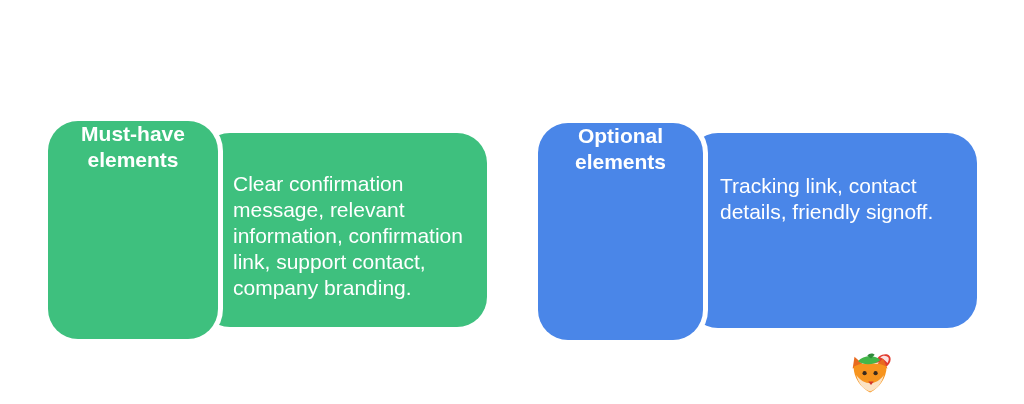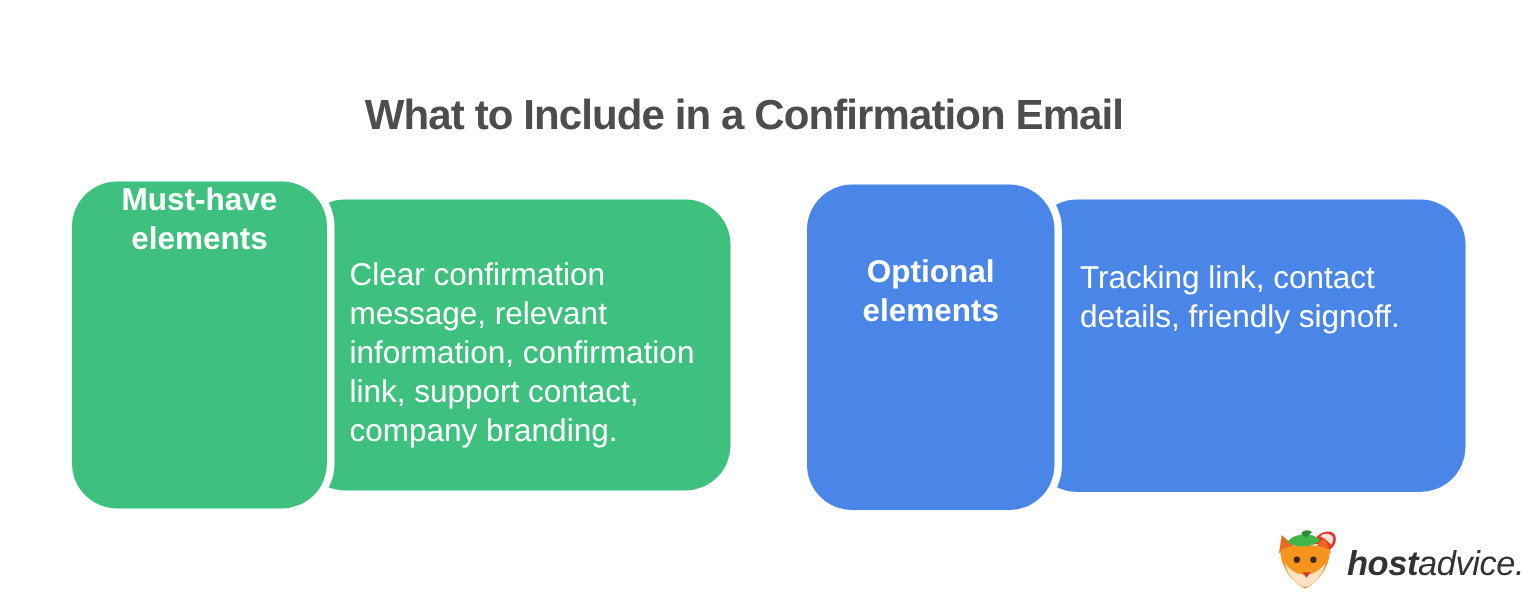--- a/index.html
+++ b/index.html
@@ -26,41 +26,40 @@
     margin:0;font-weight:700;font-size:21px;line-height:26px;
   }
   .card-desc{
     margin:0;font-size:21px;line-height:26px;font-weight:400;
   }
 
   
   .c0-square{left:48px;top:121px;width:170px;height:218px;}
   .c0-rect{left:200px;top:133px;width:287px;height:194px;padding:38px 14px 16px 33px;}
   
-  .c1-square{left:538px;top:123px;width:165px;height:217px;align-items:flex-start;padding-top:46px;}
+  .c1-square{left:538px;top:123px;width:165px;height:217px;align-items:flex-start;}
   .c1-rect{left:688px;top:133px;width:289px;height:195px;padding:40px 16px 14px 32px;}
 
   .logo{
     position:absolute;left:849px;top:352px;height:46px;
     display:flex;align-items:center;gap:5px;
   }
   .fox-icon{width:44px;height:44px;display:block;}
   .brand{
     font-size:23px;font-style:italic;letter-spacing:-0.3px;color:#333333;
     white-space:nowrap;line-height:46px;
   }
   .brand-bold{font-weight:700;}
   .brand-regular{font-weight:400;}
 </style>
 </head>
 <body>
 
 <div class="stage">
 
-  <h1 class="title">What to Include in a Confirmation Email</h1>
 
   <section>
     <div class="panel panel-rect c0-rect" style="background-color: rgb(62, 192, 126);">
       <p class="card-desc">Clear confirmation message, relevant information, confirmation link, support contact, company branding.</p>
     </div>
     <div class="panel panel-square c0-square" style="background-color: rgb(62, 192, 126);">
       <p class="card-label">Must-have elements</p>
     </div>
   </section>
 
@@ -87,16 +86,15 @@
       <path d="M8 24 C12 30 18 33 23 33 C28 33 34 30 38 24 C36 33 30 40 23 42 C16 40 10 33 8 24 Z" fill="#FBE3C4"></path>
 
       <path d="M10 9 C15 2 30 2 34 8 C28 13 16 14 10 9 Z" fill="#43B649"></path>
       <path d="M20 3 C22 0 26 0 28 2 L24 6 Z" fill="#2E8B3A"></path>
 
       <circle cx="17" cy="22" r="2.3" fill="#3A2A1E"></circle>
       <circle cx="29" cy="22" r="2.3" fill="#3A2A1E"></circle>
 
       <path d="M21 31 L27 31 L24 35 Z" fill="#D2372C"></path>
     </svg>
-    <span class="brand"><span class="brand-bold">host</span><span class="brand-regular">advice.</span></span>
   </div>
 
 </div>
 
 </body></html>

